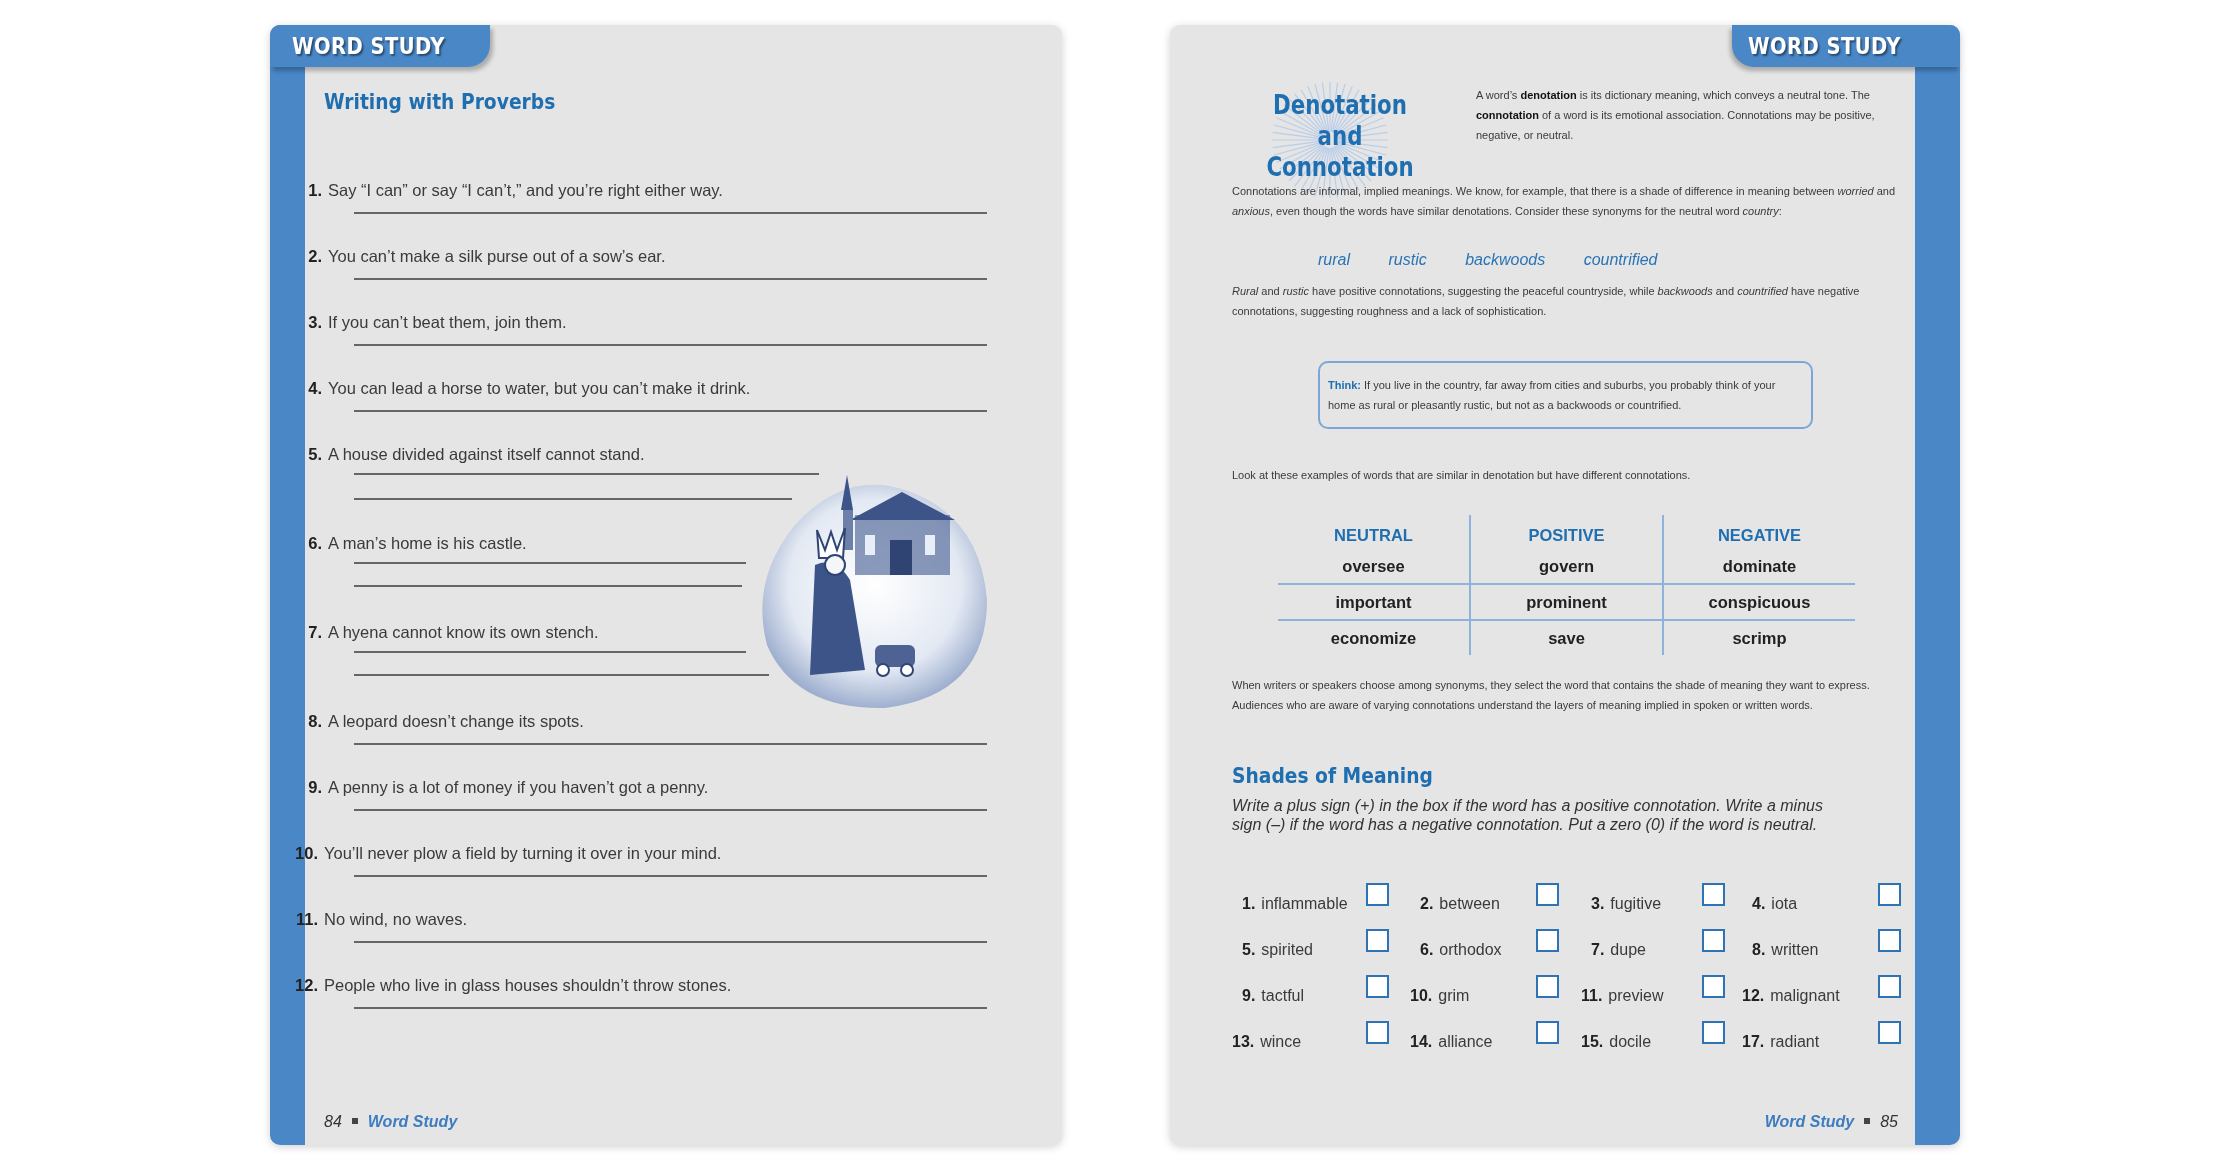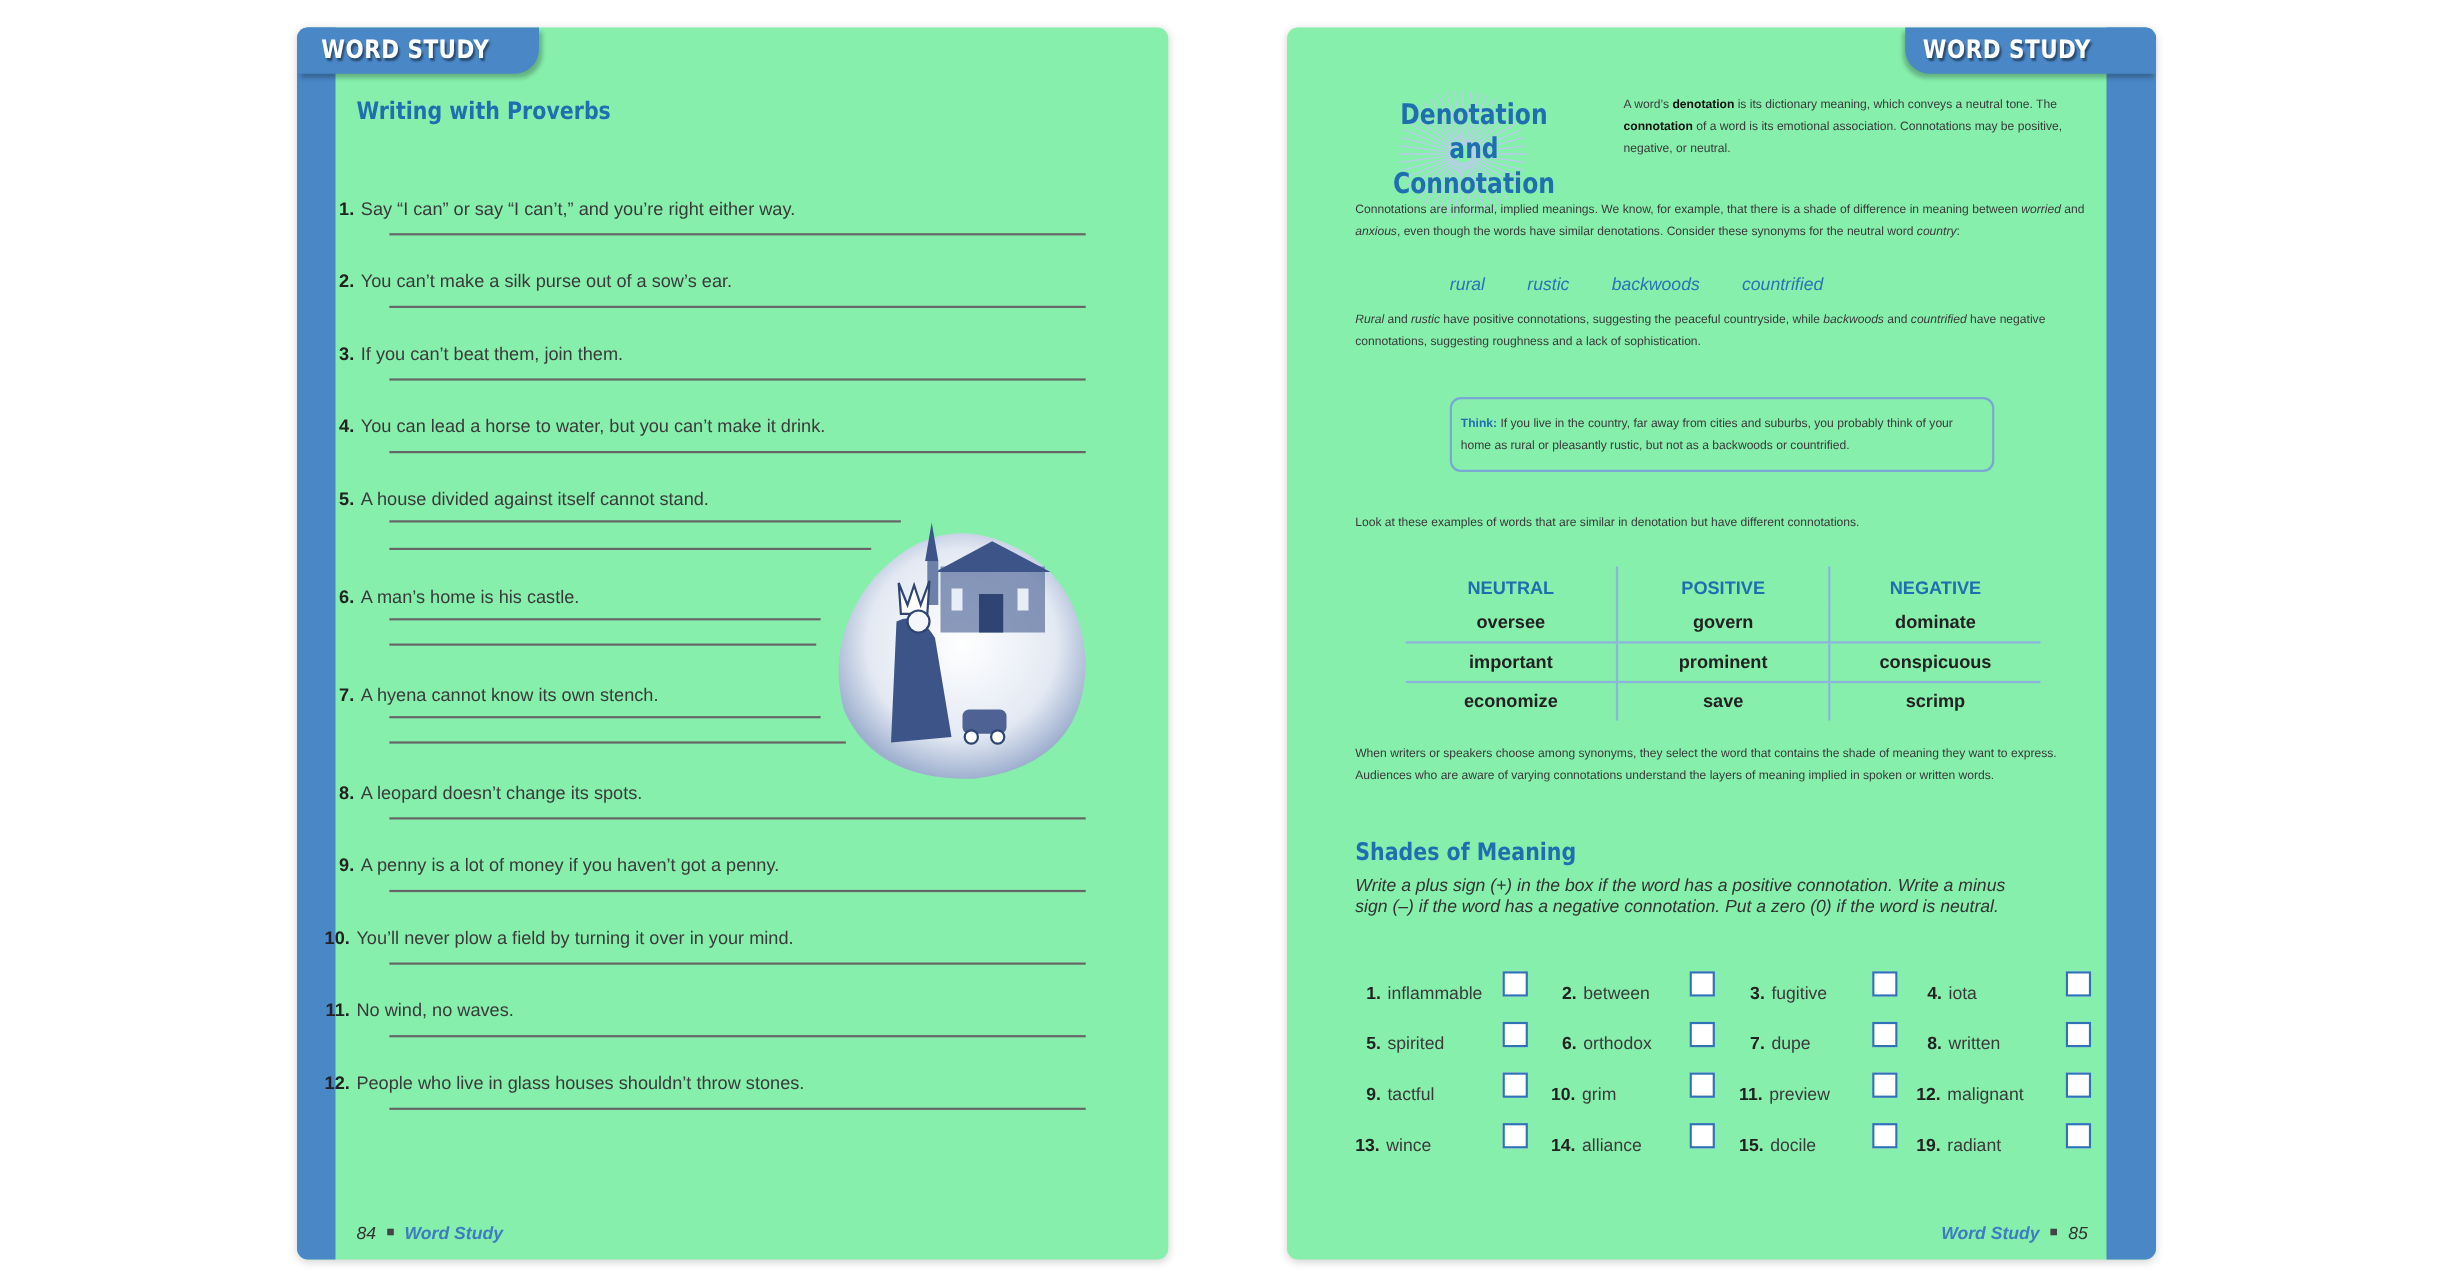--- a/index.html
+++ b/index.html
@@ -1,18 +1,18 @@
 <!DOCTYPE html>
 <html><head>
 <meta charset="utf-8">
 <style>
   html, body { margin:0; padding:0; }
   body { width:2226px; height:1165px; background:#ffffff; position:relative; overflow:hidden;
          font-family:"Liberation Sans", sans-serif; color:#3a3a3a; }
-  .page { position:absolute; top:25px; height:1120px; background:#86efac;
+  .page { position:absolute; top:25px; height:1120px; background:#e5e5e5;
           box-shadow: 0 2px 8px rgba(0,0,0,0.18); border-radius:10px; }
   #left-page { left:270px; width:792px; }
   #right-page { left:1170px; width:790px; }
 
   
   .lbar { position:absolute; left:0; top:0; width:35px; height:100%; background:#4a87c7; border-radius:10px 0 0 10px; }
   .ltab { position:absolute; left:0; top:0; width:220px; height:42px; background:#4a87c7; border-radius:10px 0 22px 0;
           box-shadow: 3px 4px 4px rgba(0,0,0,0.25); }
   .rbar { position:absolute; right:0; top:0; width:45px; height:100%; background:#4a87c7; border-radius:0 10px 10px 0; }
   .rtab { position:absolute; right:0; top:0; width:228px; height:42px; background:#4a87c7; border-radius:0 10px 0 22px;
@@ -272,20 +272,20 @@
       <div class="sw" style="left: 411px; top: 962px;"><span class="num">11.</span><span>preview</span></div>
       <div class="box" style="left: 532px; top: 950px;"></div>
       <div class="sw" style="left: 572px; top: 962px;"><span class="num">12.</span><span>malignant</span></div>
       <div class="box" style="left: 708px; top: 950px;"></div>
       <div class="sw" style="left: 62px; top: 1008px;"><span class="num">13.</span><span>wince</span></div>
       <div class="box" style="left: 196px; top: 996px;"></div>
       <div class="sw" style="left: 240px; top: 1008px;"><span class="num">14.</span><span>alliance</span></div>
       <div class="box" style="left: 366px; top: 996px;"></div>
       <div class="sw" style="left: 411px; top: 1008px;"><span class="num">15.</span><span>docile</span></div>
       <div class="box" style="left: 532px; top: 996px;"></div>
-      <div class="sw" style="left: 572px; top: 1008px;"><span class="num">19.</span><span>radiant</span></div>
+      <div class="sw" style="left: 572px; top: 1008px;"><span class="num">17.</span><span>radiant</span></div>
       <div class="box" style="left: 708px; top: 996px;"></div>
     </div>
 
   <div class="footer" style="right:62px;">
     <span class="ftitle">Word Study</span><span class="sq"></span><span class="pnum">85</span>
   </div>
 </div>
 
 </body></html>

